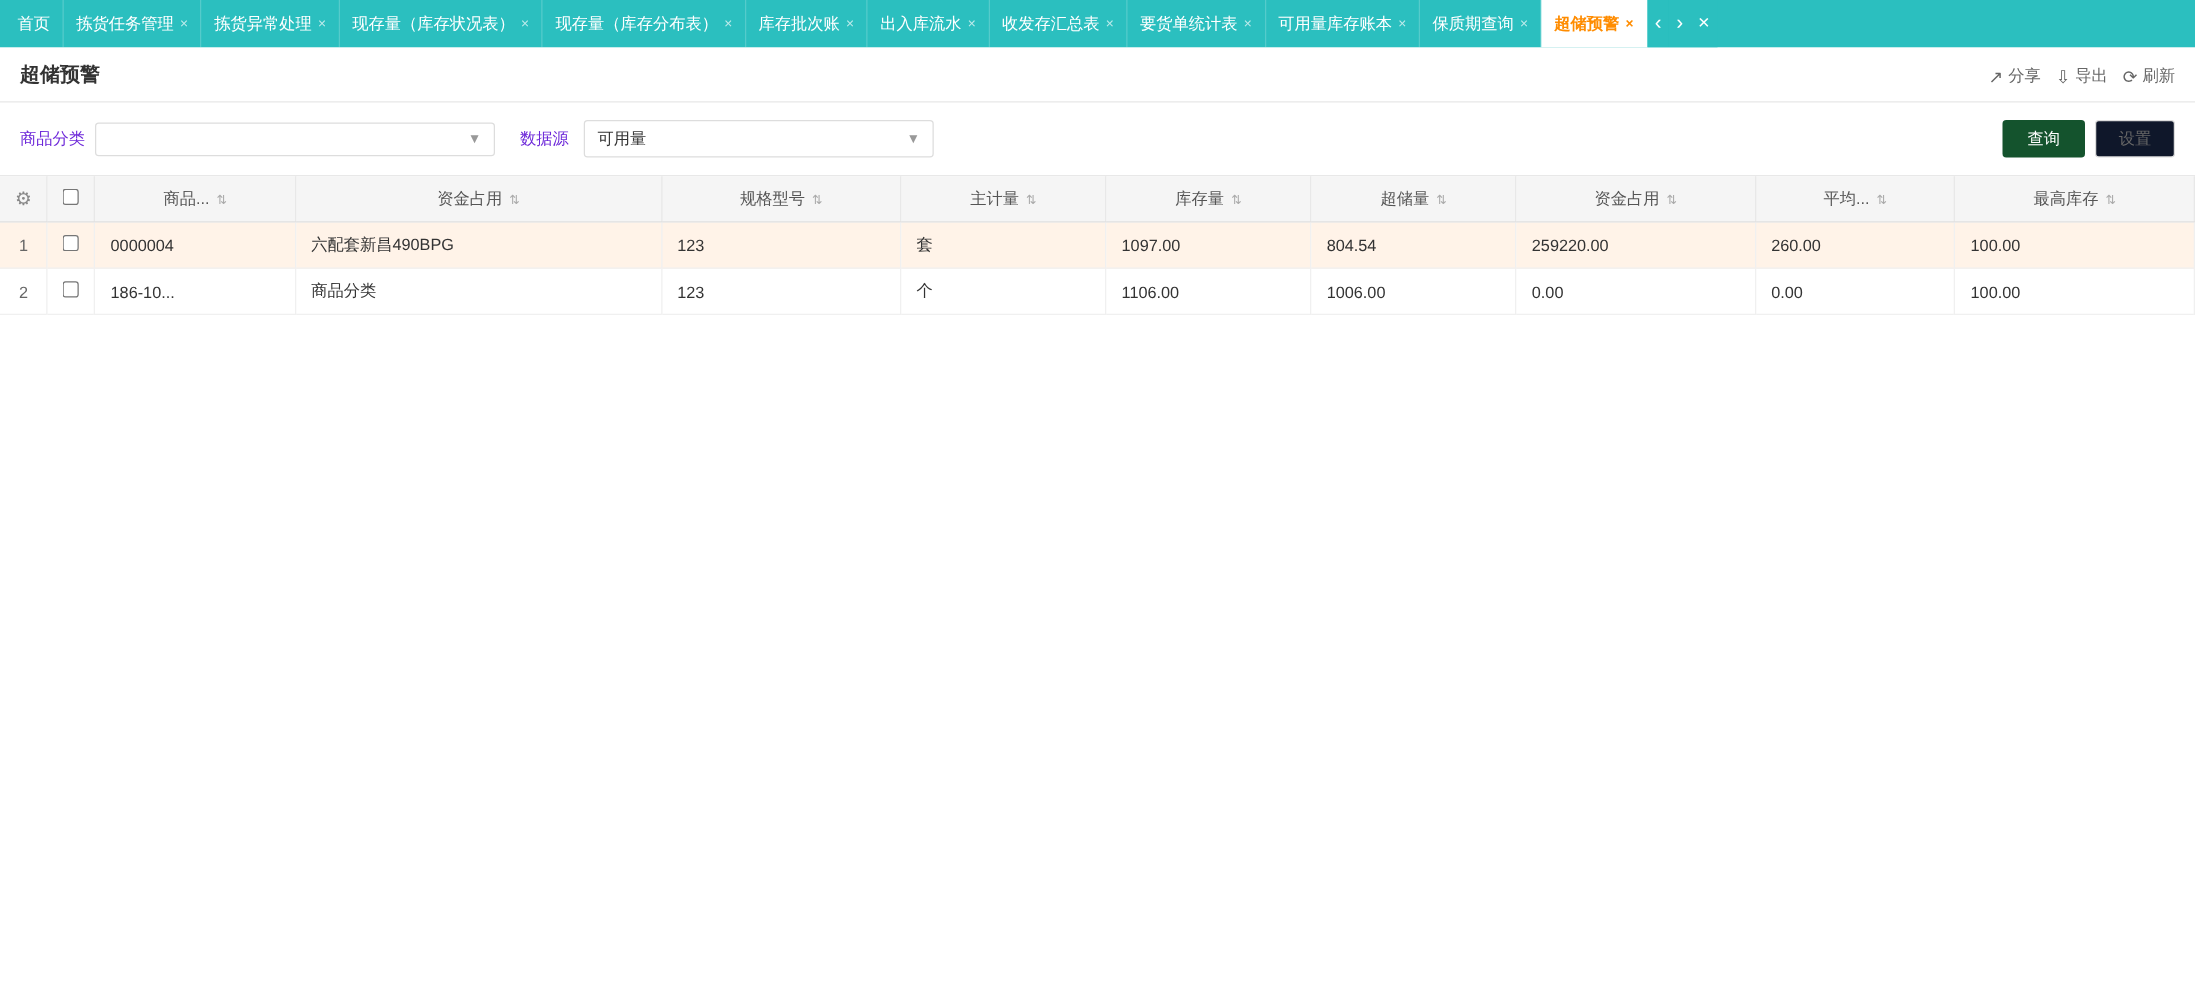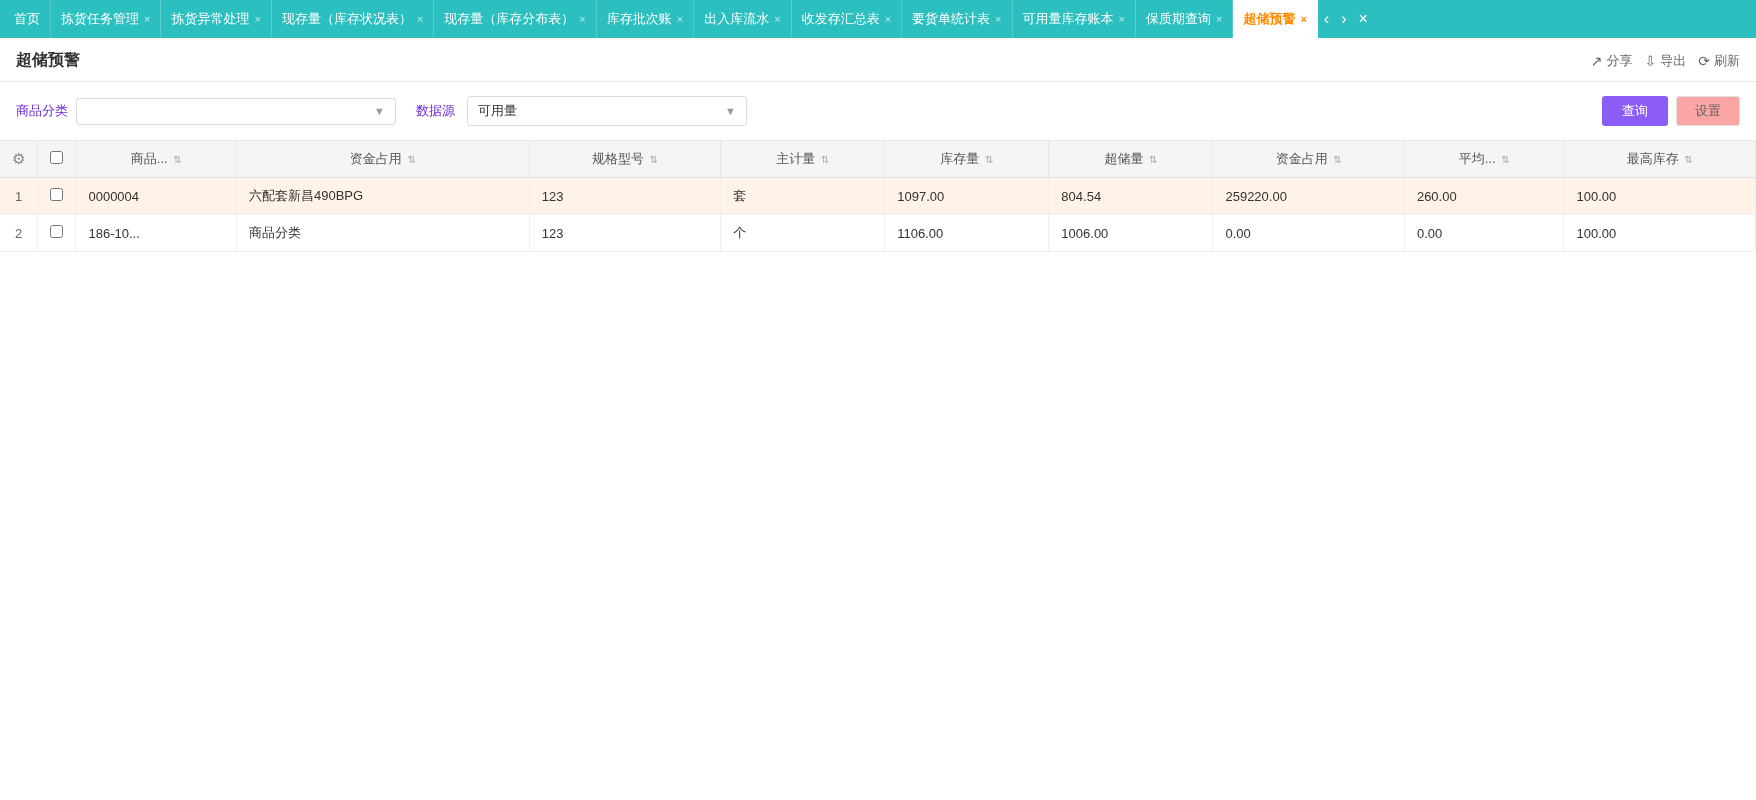--- a/index.html
+++ b/index.html
@@ -115,31 +115,31 @@
       cursor: pointer;
       justify-content: space-between;
     }
     .filter-select .arrow { color: #999; font-size: 11px; }
     .filter-actions {
       margin-left: auto;
       display: flex;
       gap: 8px;
     }
     .btn-query {
-      background: #8b5cf6;
+      background: #14532d;
       color: #fff;
       border: none;
       border-radius: 3px;
       padding: 6px 20px;
       cursor: pointer;
       font-size: 13px;
       margin-left: 14px;
     }
     .btn-settings {
-      background: #fca5a5;
+      background: #0f172a;
       color: #666;
       border: 1px solid #ddd;
       border-radius: 3px;
       padding: 5px 18px;
       cursor: pointer;
       font-size: 13px;
     }
 
     
     .table-wrap {

